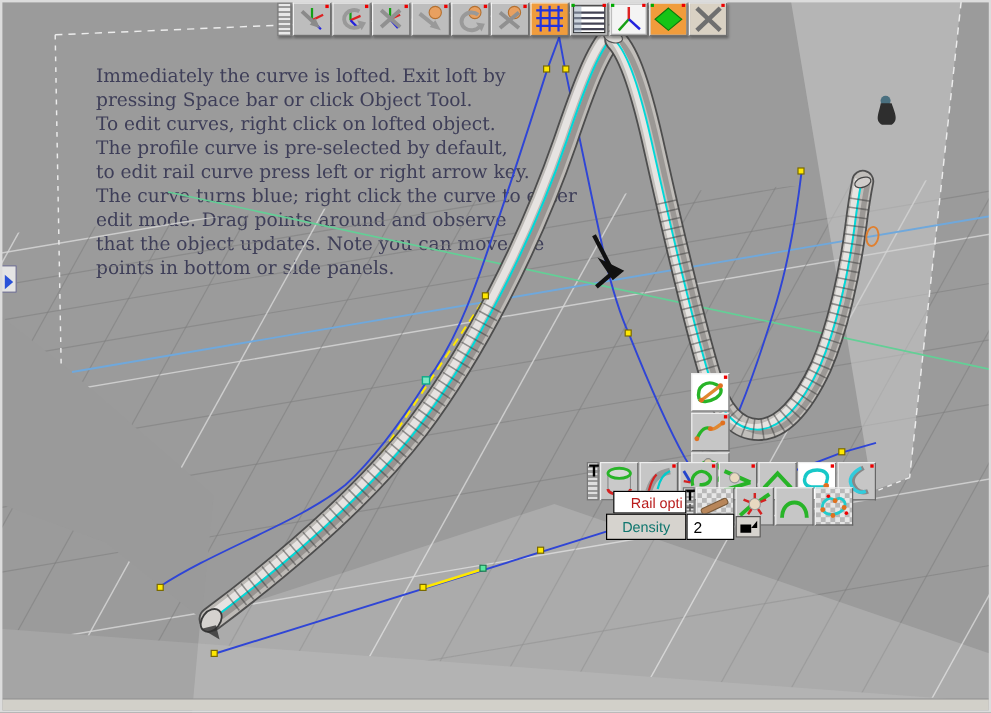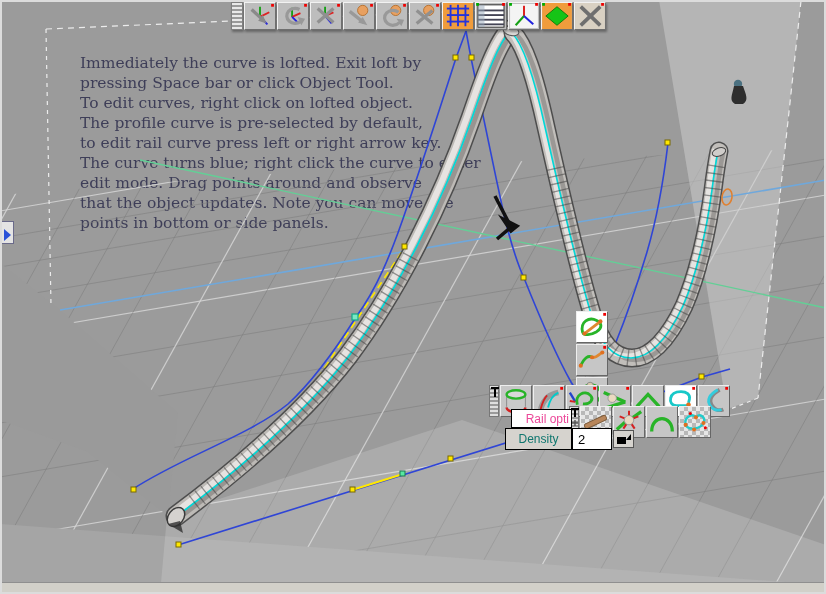--- a/index.html
+++ b/index.html
@@ -24,21 +24,21 @@
   .sbtn{width:32px;height:32px;background:#c6c6c6;border:1px solid;border-color:#eee #666 #666 #eee;
         box-sizing:border-box;padding:0;}
   .sbtn.sel{background:#fff;}
   .sbtn svg{width:100%;height:100%;}
   #vstrip{flex-direction:column;left:576px;top:311px;}
   #hstrip1{left:489px;top:385px;}
   #hstrip2{left:569px;top:406px;}
   
   #popup{position:absolute;left:505px;top:409px;z-index:35;font-family:"Liberation Sans",sans-serif;}
   #railopt{position:absolute;left:6px;top:0;width:61px;height:19px;background:#fff;border:1px solid #000;
-           font-size:12px;color:#ec4899;text-align:right;line-height:18px;padding-right:2px;box-sizing:border-box;
+           font-size:12px;color:#b91c1c;text-align:right;line-height:18px;padding-right:2px;box-sizing:border-box;
            white-space:nowrap;overflow:hidden;}
   #density{position:absolute;left:0;top:19px;width:67px;height:22px;background:#d6d3ce;border:1px solid #000;
            font-size:12px;color:#0f766e;text-align:center;line-height:21px;box-sizing:border-box;}
   #densval{position:absolute;left:67px;top:19px;width:40px;height:22px;background:#fff;border:1px solid #000;
            font-size:13px;color:#000;line-height:21px;padding-left:5px;box-sizing:border-box;}
   #spinner{position:absolute;left:108px;top:21px;width:21px;height:18px;background:#d6d3ce;border:1px solid #555;
            box-sizing:border-box;}
   
   #leftarrow{position:absolute;left:0;top:221px;width:14px;height:23px;background:#e4e4e4;
              border:1px solid #6a6a8a;box-sizing:border-box;z-index:40;padding:0;}

